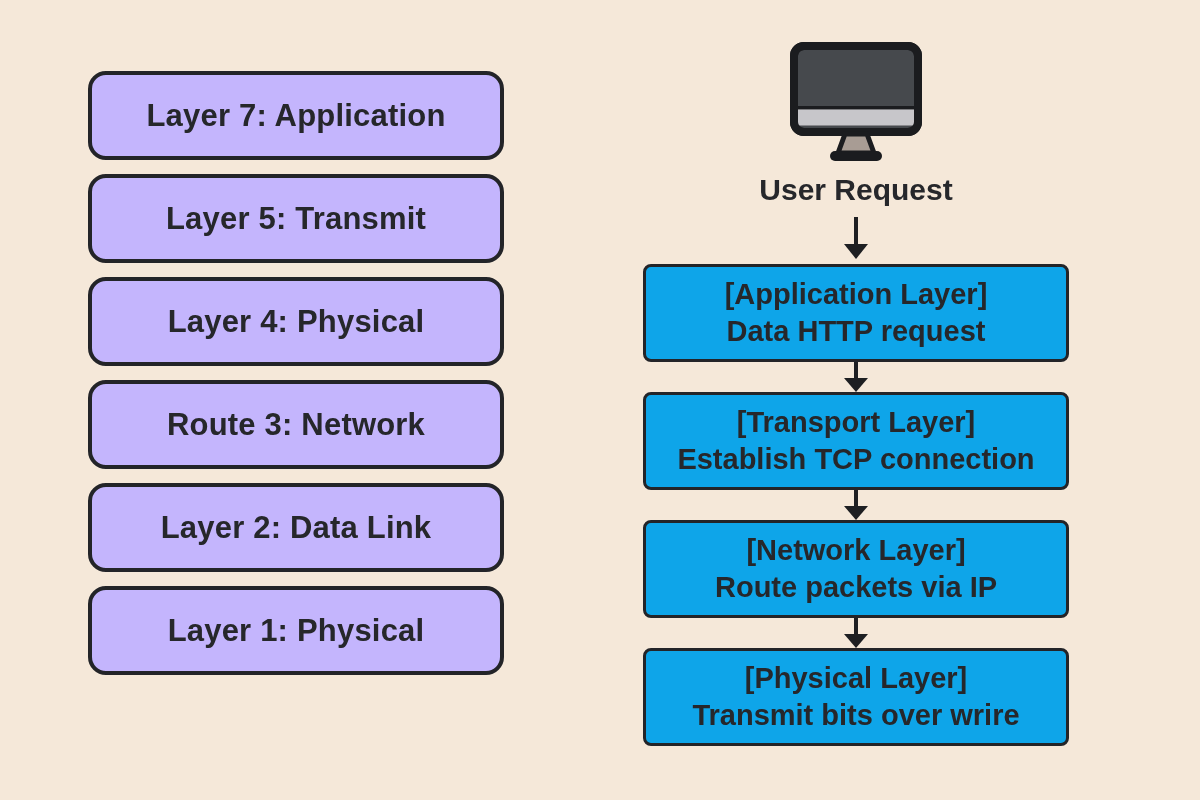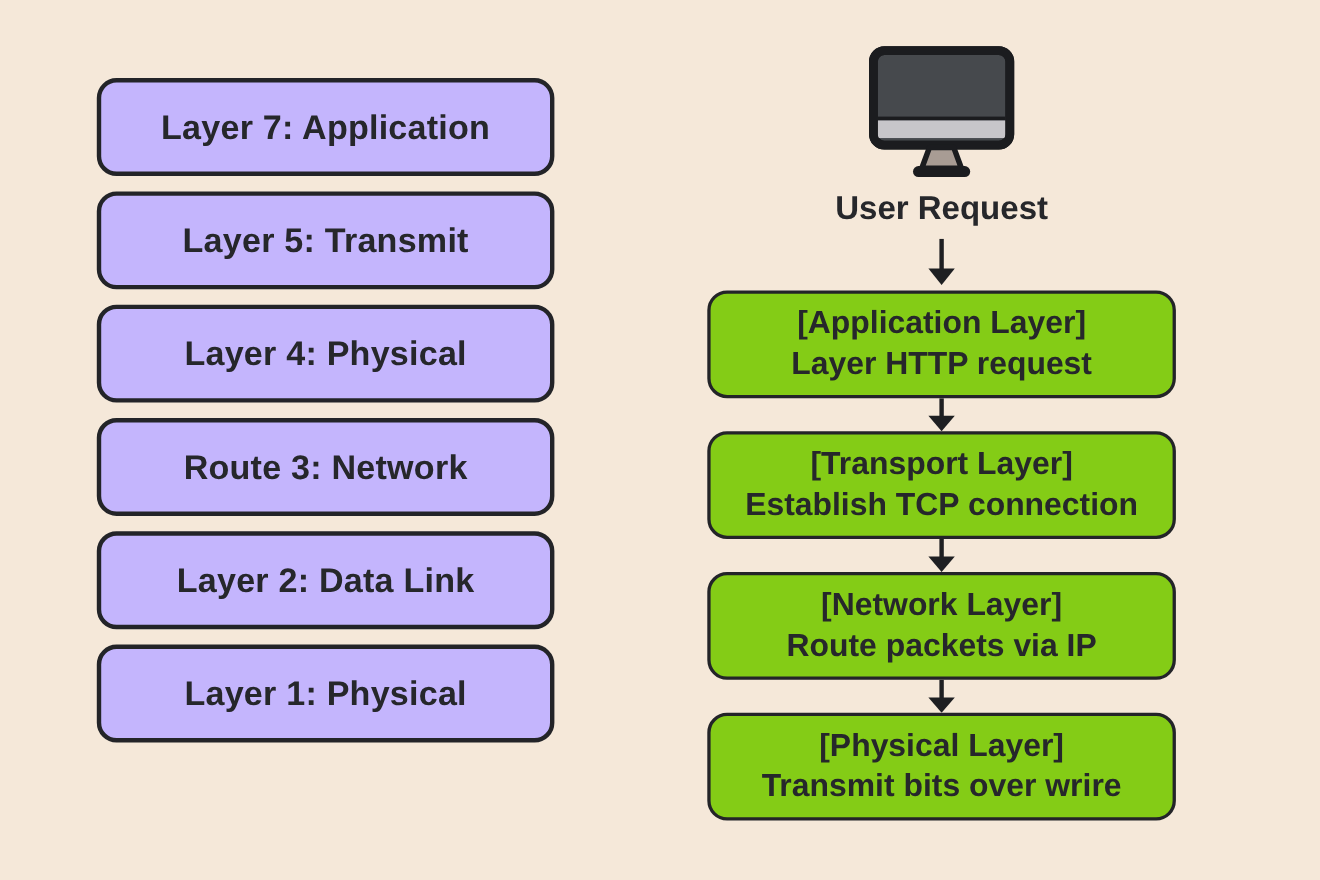--- a/index.html
+++ b/index.html
@@ -55,23 +55,23 @@
     font-size: 30px;
     font-weight: bold;
     color: #26272b;
     line-height: 36px;
   }
   .arrow-first { margin-top: 9px; margin-bottom: 5px; display: block; }
   .arrow-mid { display: block; }
   .flow-box {
     width: 426px;
     height: 98px;
-    background: #84cc16;
+    background: #0ea5e9;
     border: 3.5px solid #232428;
-    border-radius: 18px;
+    border-radius: 8px;
     display: flex;
     flex-direction: column;
     align-items: center;
     justify-content: center;
   }
   .flow-box-title, .flow-box-sub {
     font-size: 29px;
     font-weight: bold;
     color: #26272b;
     line-height: 37px;
@@ -115,21 +115,21 @@
 
   <div class="flow-title">User Request</div>
 
   <svg class="arrow-first" width="26" height="42" viewBox="0 0 26 42">
     <rect x="11" y="0" width="4" height="29" fill="#1e1f22"></rect>
     <path d="M1 27 L25 27 L13 42 Z" fill="#1e1f22"></path>
   </svg>
 
   <div class="flow-box">
     <div class="flow-box-title">[Application Layer]</div>
-    <div class="flow-box-sub">Layer HTTP request</div>
+    <div class="flow-box-sub">Data HTTP request</div>
   </div>
 
   <svg class="arrow-mid" width="26" height="30" viewBox="0 0 26 30">
     <rect x="11" y="0" width="4" height="18" fill="#1e1f22"></rect>
     <path d="M1 16 L25 16 L13 30 Z" fill="#1e1f22"></path>
   </svg>
 
   <div class="flow-box">
     <div class="flow-box-title">[Transport Layer]</div>
     <div class="flow-box-sub">Establish TCP connection</div>

